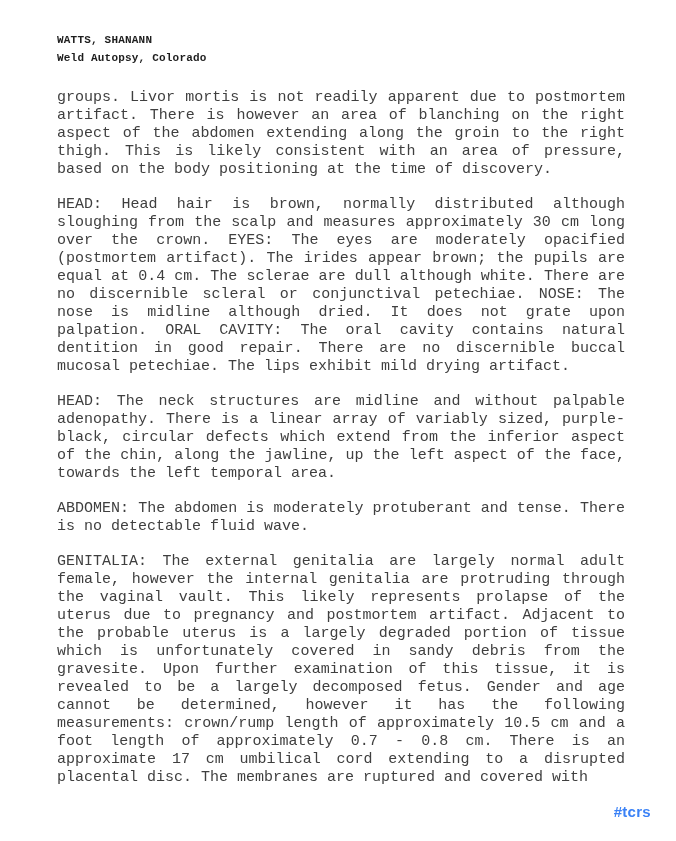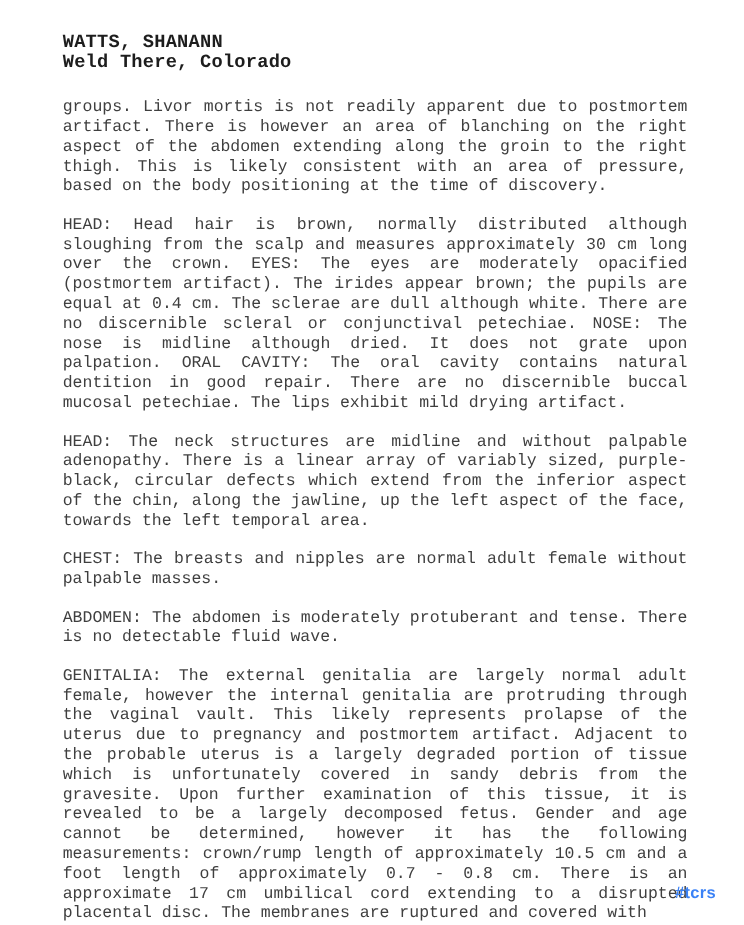--- a/index.html
+++ b/index.html
@@ -18,21 +18,21 @@
   }
   .content {
     position: absolute;
     left: 57px;
     top: 31px;
     width: 568px;
   }
   .doc-header {
     font-weight: bold;
     color: #1d1d1d;
-    font-size: 17px;
+    font-size: 11px;
     line-height: 18px;
     margin-bottom: 22px;
     letter-spacing: 0.2px;
   }
   .doc-header .header-line { position: relative; white-space: nowrap; }
   .page-number {
     position: absolute;
     left: 253px;
     top: 0;
   }
@@ -60,35 +60,32 @@
   }
 </style>
 </head>
 <body>
 
 <div class="page">
   <div class="content">
 
     <div class="doc-header">
       <div class="header-line">WATTS, SHANANN</div>
-      <div class="header-line">Weld There, Colorado</div>
+      <div class="header-line">Weld Autopsy, Colorado</div>
     </div>
 
     <div class="body-text">
       <p>
         <span class="section-label"></span><span>groups. Livor mortis is not readily apparent due to postmortem artifact. There is however an area of blanching on the right aspect of the abdomen extending along the groin to the right thigh. This is likely consistent with an area of pressure, based on the body positioning at the time of discovery.</span>
       </p>
       <p>
         <span class="section-label">HEAD</span><span>: Head hair is brown, normally distributed although sloughing from the scalp and measures approximately 30 cm long over the crown. EYES: The eyes are moderately opacified (postmortem artifact). The irides appear brown; the pupils are equal at 0.4 cm. The sclerae are dull although white. There are no discernible scleral or conjunctival petechiae. NOSE: The nose is midline although dried. It does not grate upon palpation. ORAL CAVITY: The oral cavity contains natural dentition in good repair. There are no discernible buccal mucosal petechiae. The lips exhibit mild drying artifact.</span>
       </p>
       <p>
         <span class="section-label">HEAD</span><span>: The neck structures are midline and without palpable adenopathy. There is a linear array of variably sized, purple-black, circular defects which extend from the inferior aspect of the chin, along the jawline, up the left aspect of the face, towards the left temporal area.</span>
-      </p>
-      <p>
-        <span class="section-label">CHEST</span><span>: The breasts and nipples are normal adult female without palpable masses.</span>
       </p>
       <p>
         <span class="section-label">ABDOMEN</span><span>: The abdomen is moderately protuberant and tense. There is no detectable fluid wave.</span>
       </p>
       <p>
         <span class="section-label">GENITALIA</span><span>: The external genitalia are largely normal adult female, however the internal genitalia are protruding through the vaginal vault. This likely represents prolapse of the uterus due to pregnancy and postmortem artifact. Adjacent to the probable uterus is a largely degraded portion of tissue which is unfortunately covered in sandy debris from the gravesite. Upon further examination of this tissue, it is revealed to be a largely decomposed fetus. Gender and age cannot be determined, however it has the following measurements: crown/rump length of approximately 10.5 cm and a foot length of approximately 0.7 - 0.8 cm. There is an approximate 17 cm umbilical cord extending to a disrupted placental disc. The membranes are ruptured and covered with</span>
       </p>
     </div>
 
   </div>

